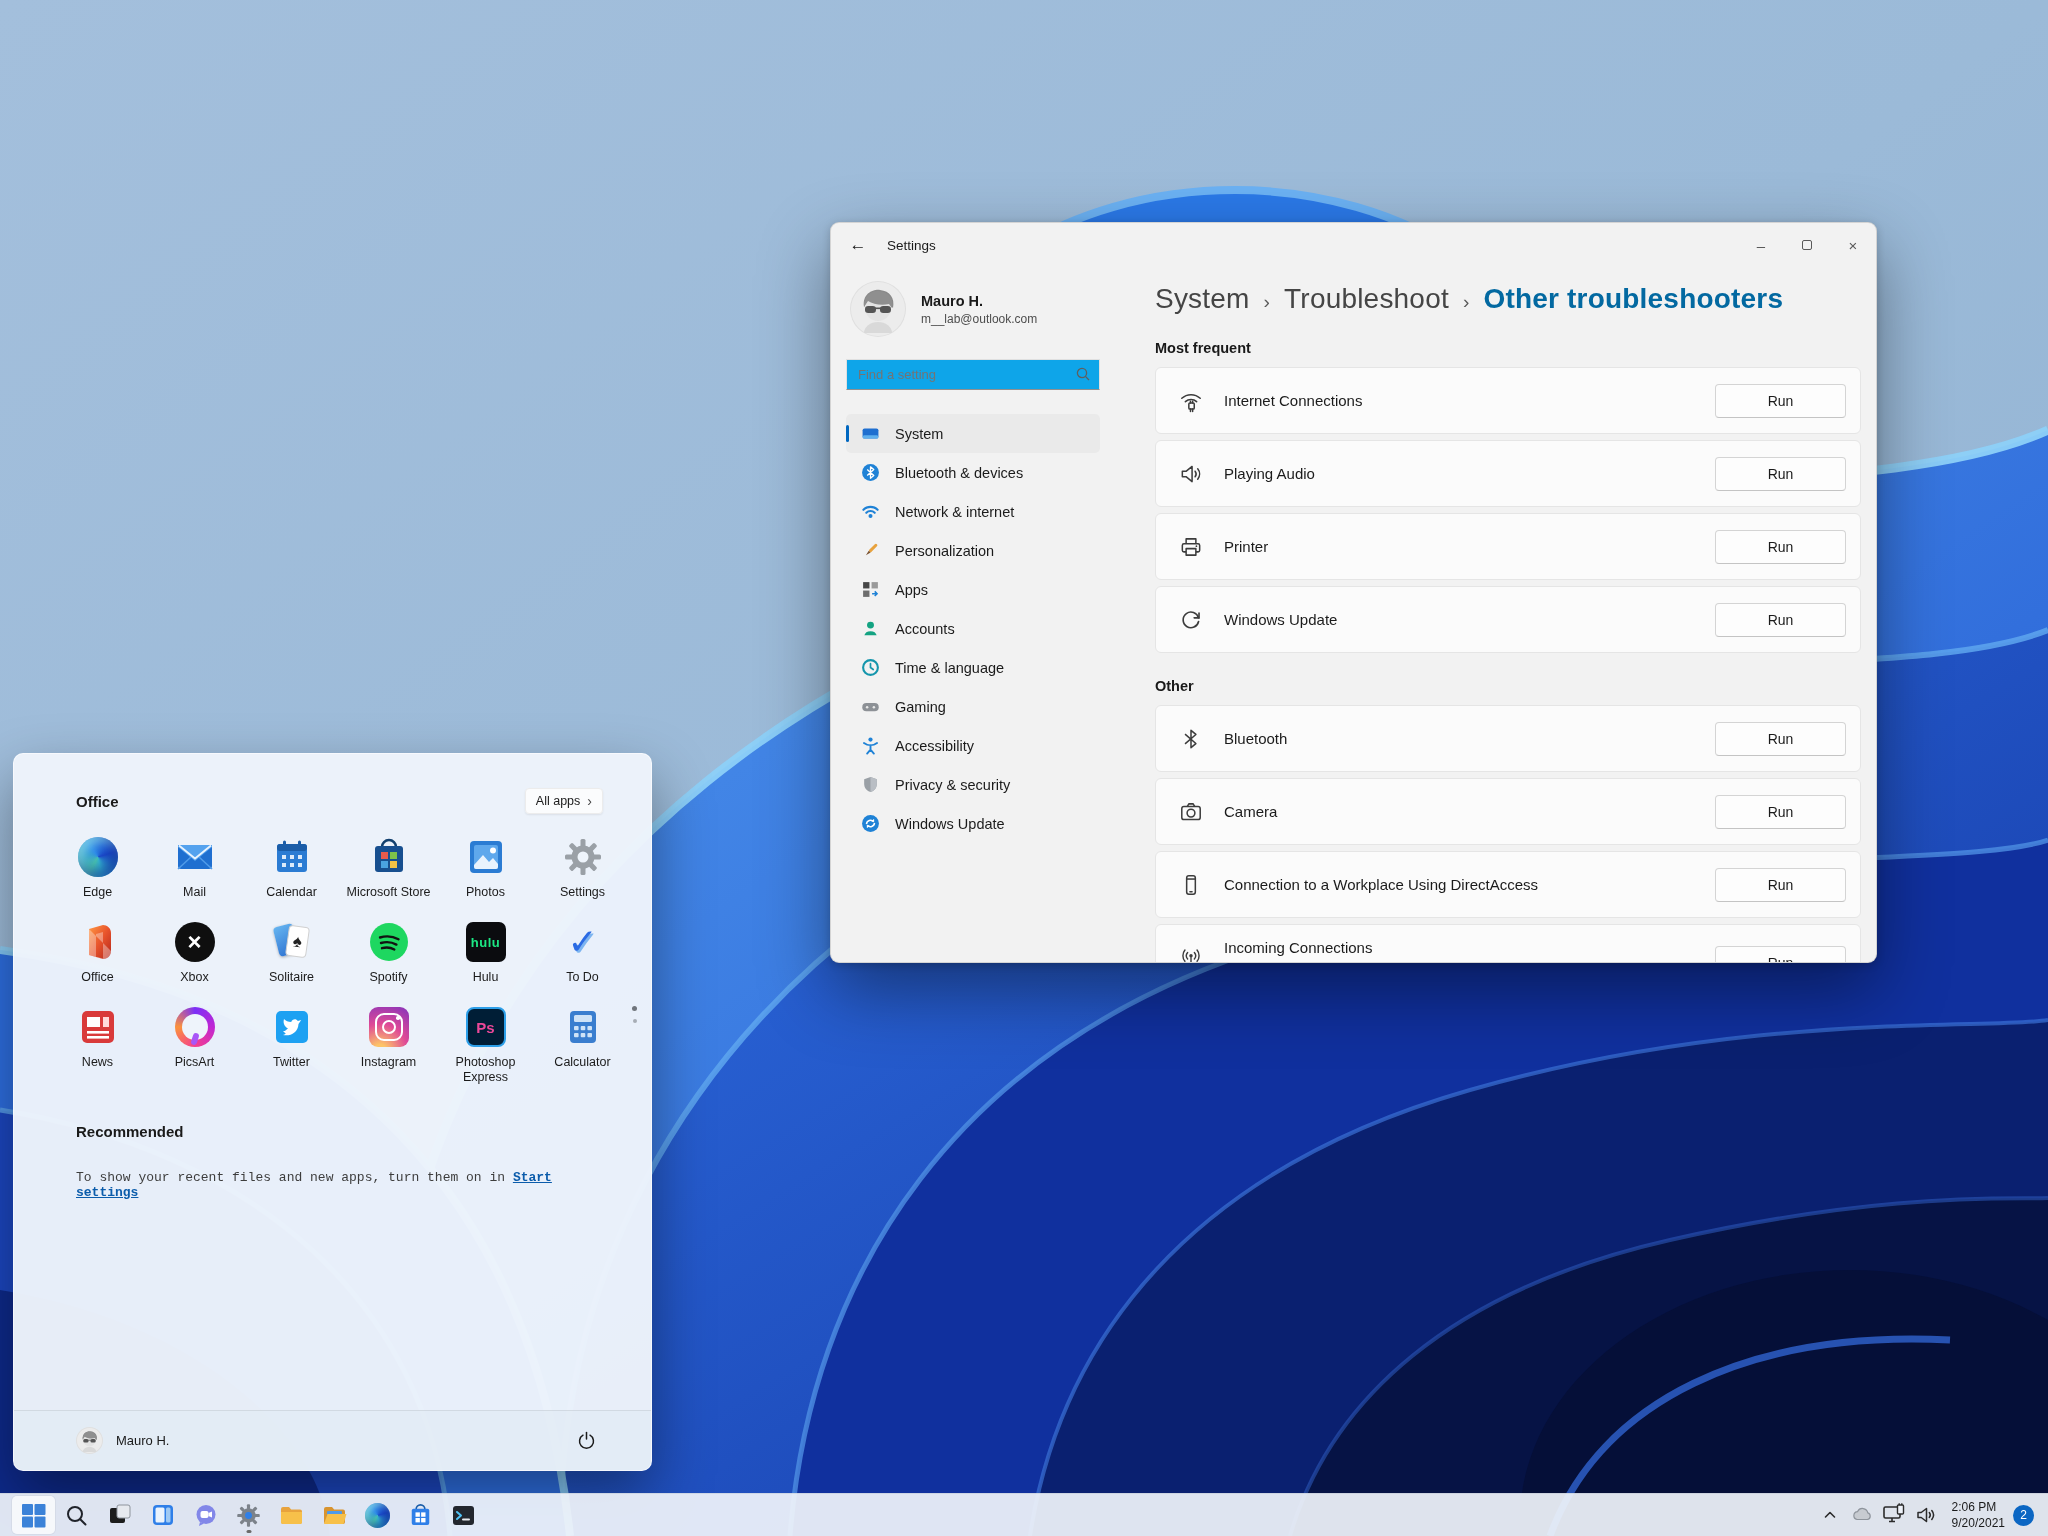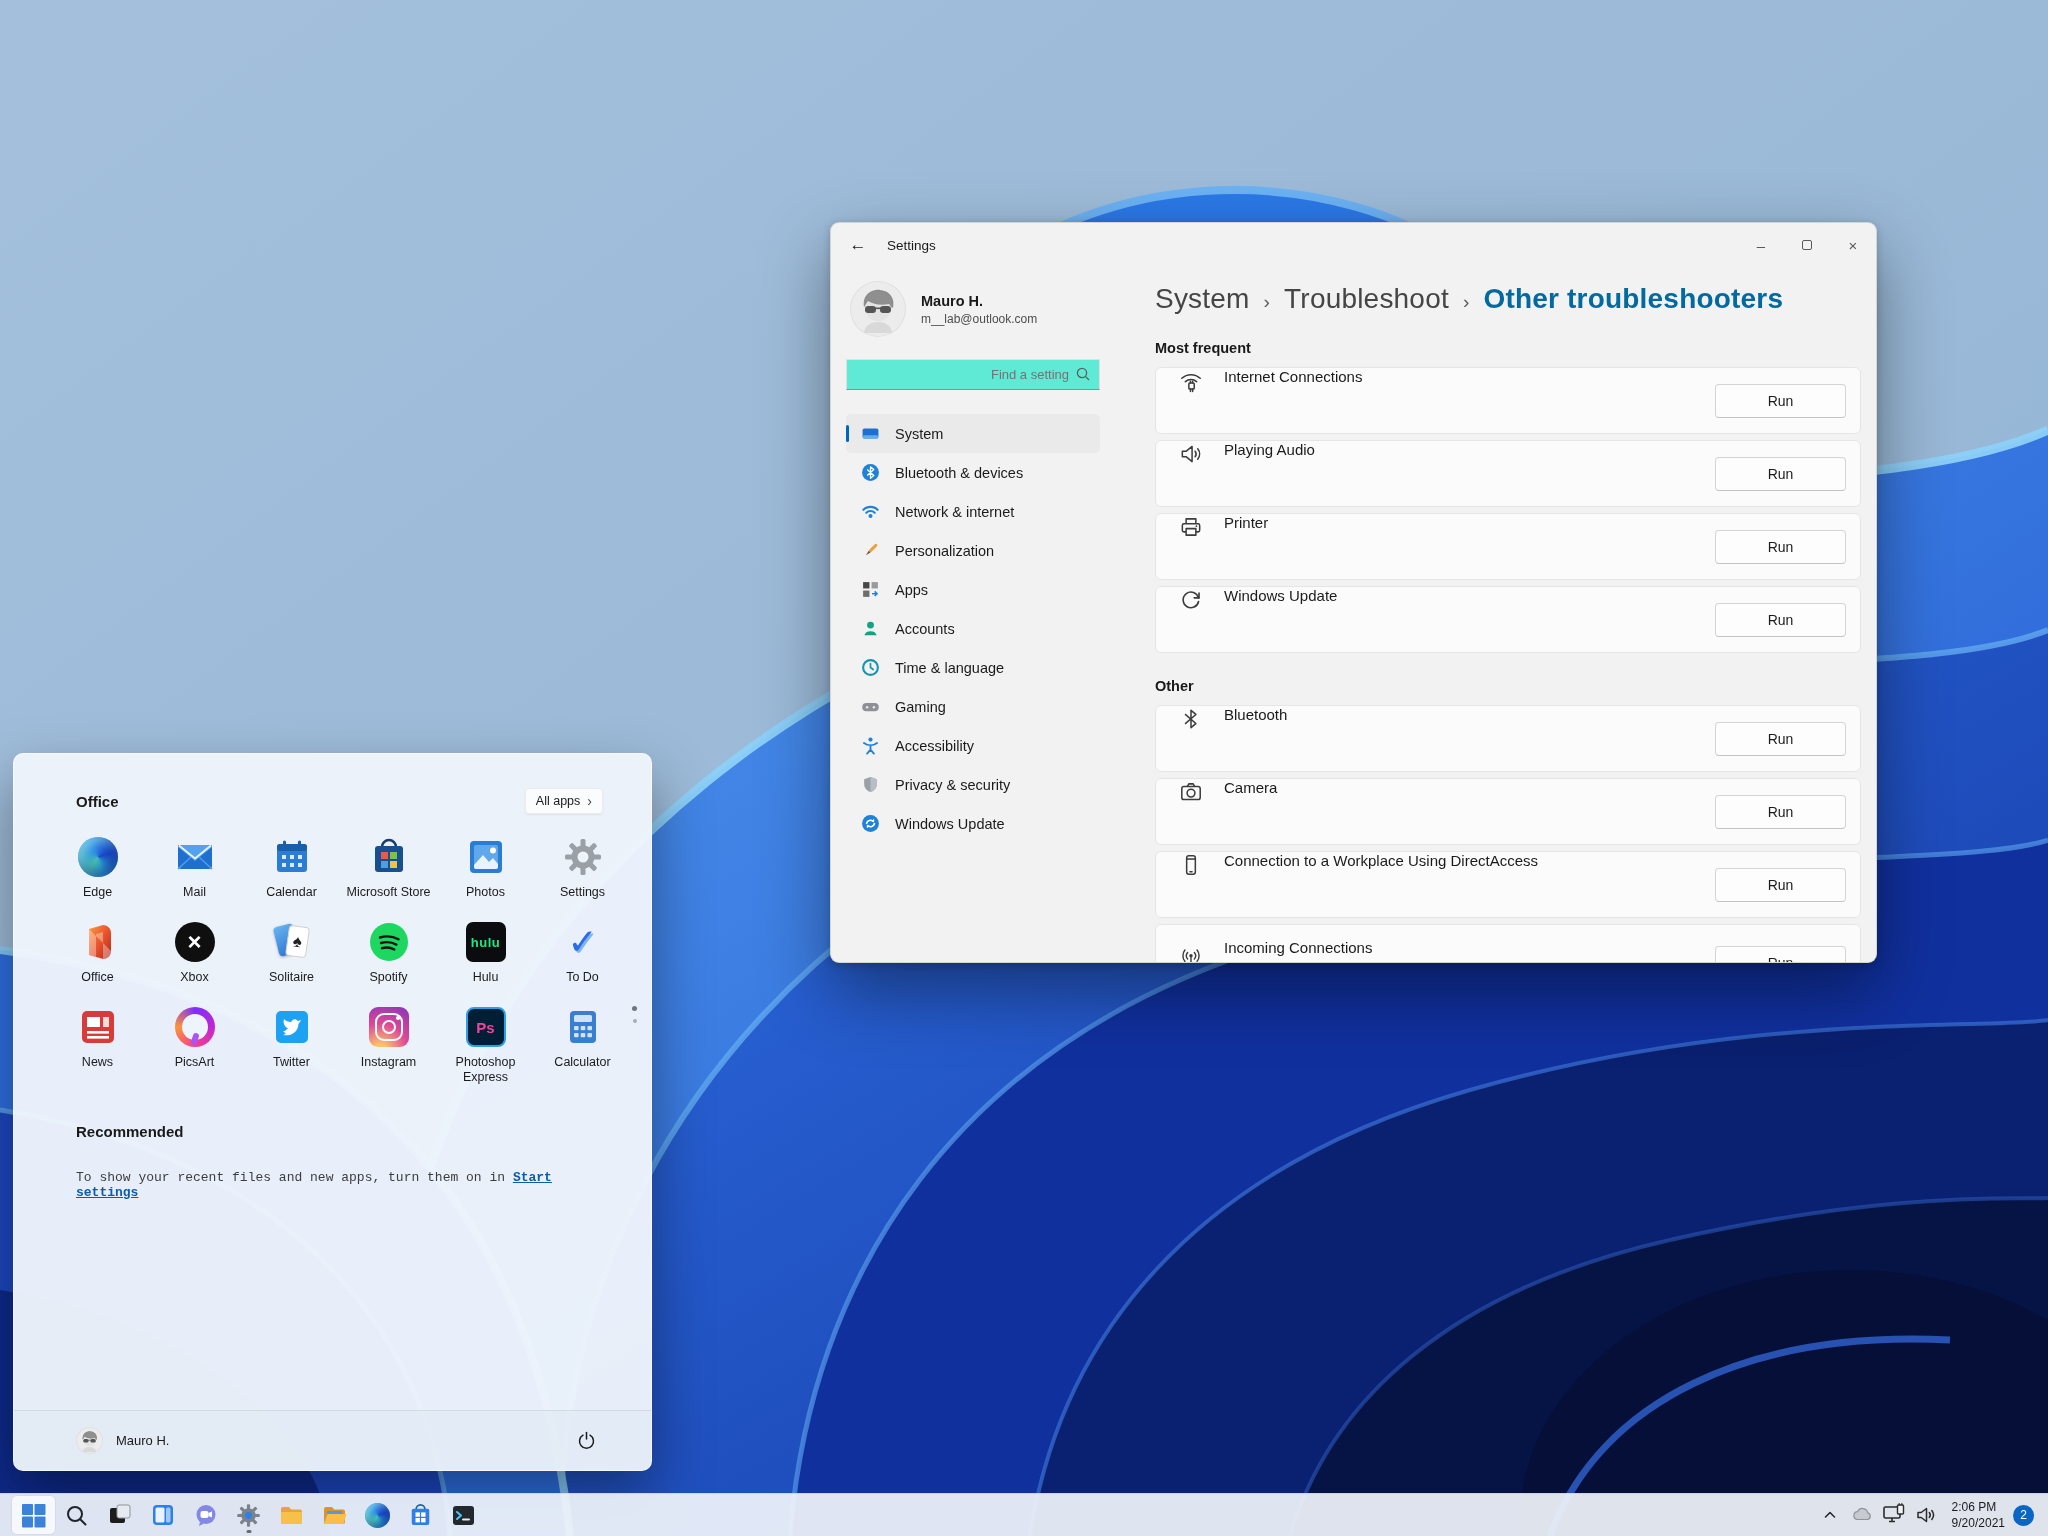--- a/index.html
+++ b/index.html
@@ -17,35 +17,35 @@
   .cap { width:46px; height:44px; display:flex; align-items:center; justify-content:center; color:#5a5a5a; font-size:15px; }
   .cap .maxbox { width:10px; height:10px; border:1.2px solid #5a5a5a; border-radius:2px; }
   .win-body { display:flex; height:697px; }
   .sidebar { width:284px; padding:0 15px; flex:none; }
   .account { display:flex; align-items:center; margin-top:14px; padding-left:4px; }
   .avatar { width:56px; height:56px; border-radius:50%; background:#ececec; flex:none; position:relative; overflow:hidden; box-shadow:inset 0 0 0 1px rgba(0,0,0,.05); }
   .account-info { margin-left:15px; }
   .acct-name { font-size:14.5px; font-weight:bold; }
   .acct-email { font-size:12px; color:#4d4d4d; margin-top:3px; }
   .find { position:relative; margin-top:22px; }
-  .find input { width:100%; height:31px; border:1px solid #e0e0e0; border-bottom:1px solid #8f8f8f; border-radius:0; background:#5eead4; padding:0 30px 0 11px; font-size:13px; font-family:inherit; color:#1a1a1a; outline:none;text-align:right; }
+  .find input { width:100%; height:31px; border:1px solid #e0e0e0; border-bottom:1px solid #8f8f8f; border-radius:0; background:#0ea5e9; padding:0 30px 0 11px; font-size:13px; font-family:inherit; color:#1a1a1a; outline:none; }
   .find input::placeholder { color:#747474; }
   .find .mag { position:absolute; right:9px; top:7px; }
   .nav { margin-top:24px; }
   .nav-item { position:relative; height:39px; display:flex; align-items:center; border-radius:5px; padding-left:15px; font-size:14.5px; color:#1b1b1b; }
   .nav-item .nicon { width:19px; height:19px; margin-right:15px; flex:none; display:flex; align-items:center; justify-content:center; }
   .nav-item.selected { background:#eaeaea; }
   .nav-item.selected::before { content:""; position:absolute; left:0; top:11px; width:3px; height:17px; border-radius:2px; background:#0067c0; }
   .content { flex:1; padding:16px 15px 0 40px; overflow:hidden; }
   .breadcrumb { display:flex; align-items:baseline; font-size:28px; color:#454545; letter-spacing:.2px; }
   .breadcrumb .sep { font-size:19px; margin:0 14px; color:#5a5a5a; }
   .breadcrumb .last { color:#0369a1; font-weight:bold; }
   .sec-head { font-size:14.5px; font-weight:bold; color:#191919; margin-top:25px; }
   .cards { margin-top:11px; }
-  .card { position:relative; height:67px; background:#fbfbfb; border:1px solid #e5e5e5; border-radius:6px; margin-bottom:6px; display:flex; padding-left:22px; }
+  .card { position:relative; height:67px; background:#fbfbfb; border:1px solid #e5e5e5; border-radius:6px; margin-bottom:6px; display:flex; align-items:center; padding-left:22px; }
   .card .cicon { width:26px; height:26px; margin-right:20px; flex:none; }
   .card .clabel { font-size:15px; color:#1b1b1b; }
   .card .csub { font-size:12px; color:#5f5f5f; margin-top:4px; }
   .run-btn { position:absolute; right:14px; top:50%; transform:translateY(-50%); width:131px; height:34px; background:#fdfdfd; border:1px solid #d4d4d4; border-bottom-color:#c4c4c4; border-radius:4px; font-size:14px; color:#1b1b1b; display:flex; align-items:center; justify-content:center; }
   .card.tall { height:80px; align-items:flex-start; padding-top:14px; }
   .card.tall .run-btn { top:38px; }
 
   
   .start-menu { position:absolute; left:13px; top:753px; width:639px; height:718px; background:rgba(238,244,251,.97); border-radius:10px; border:1px solid rgba(255,255,255,.6); box-shadow:0 26px 60px rgba(0,0,0,.4); overflow:hidden; }
   .sm-search { position:relative; margin:30px 32px 0; }

